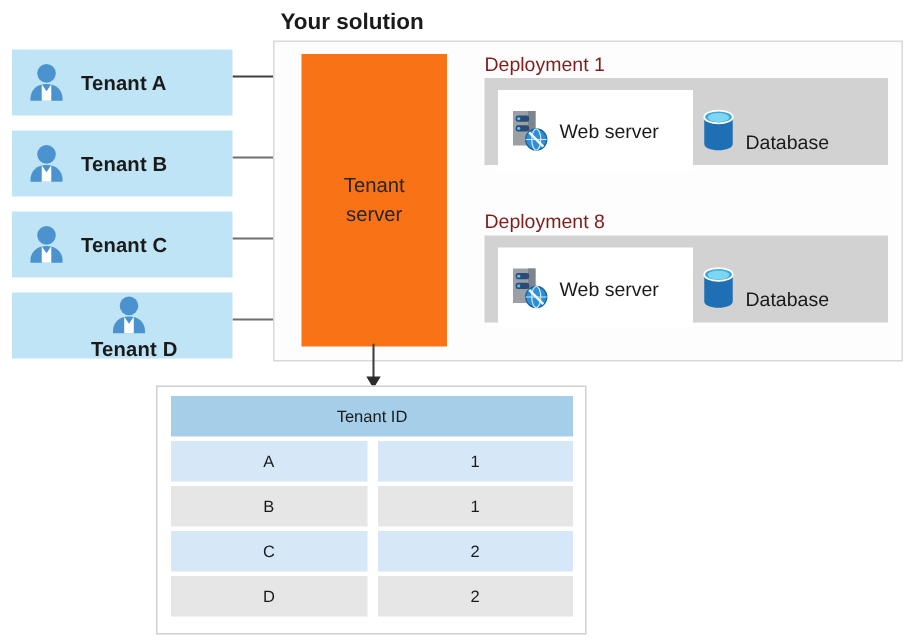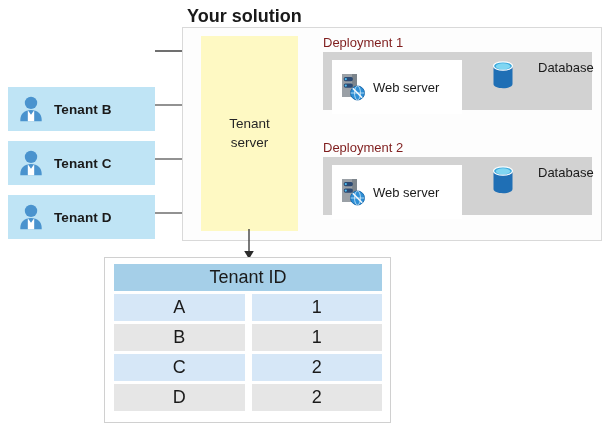--- a/index.html
+++ b/index.html
@@ -51,21 +51,21 @@
     height: 10px;
     left: 155px;
     width: 48px;
   }
 
   
   #solution-title {
     position: absolute;
     left: 187px;
     top: 6px;
-    font-size: 18px;
+    font-size: 15px;
     font-weight: bold;
     color: #1a1a1a;
   }
   #solution-box {
     position: absolute;
     left: 182px;
     top: 27px;
     width: 420px;
     height: 214px;
     border: 1px solid #d9d9d9;
@@ -73,21 +73,21 @@
     background: #fdfdfd;
   }
 
   
   #tenant-mapping {
     position: absolute;
     left: 201px;
     top: 36px;
     width: 97px;
     height: 195px;
-    background: #fef9c3;
+    background: #f97316;
     display: flex;
     align-items: center;
     justify-content: center;
     text-align: center;
     font-size: 13.5px;
     color: #262626;
     line-height: 1.35;
     box-sizing: border-box;
   }
 
@@ -124,26 +124,25 @@
     display: block;
   }
   .node-label {
     font-size: 13px;
     color: #1a1a1a;
     margin-left: 6px;
     white-space: nowrap;
   }
   .db-group {
     position: absolute;
-    left: 168px;
+    left: 144px;
     top: 8px;
     height: 42px;
     display: flex;
-    align-items: flex-start;
-    gap: 17px;
+    align-items: flex-end;
   }
   .db-icon {
     width: 24px;
     height: 30px;
     flex: 0 0 24px;
     display: block;
   }
 
   
   #down-arrow {
@@ -175,53 +174,61 @@
     display: flex;
     gap: 7px;
     margin-bottom: 3px;
   }
   .tcell {
     flex: 1 1 0;
     height: 27px;
     display: flex;
     align-items: center;
     justify-content: center;
-    font-size: 18px;
+    font-size: 11px;
     color: #1a1a1a;
     box-sizing: border-box;
   }
   .tcell.head { background: #a5cfe8; }
   .tcell.odd  { background: #d6e7f7; }
   .tcell.even { background: #e6e6e6; }
 </style>
 </head>
 <body>
 
 <div id="canvas">
 
+  <div class="tenant-box" style="top:33px;">
+    <svg class="person-icon" viewBox="0 0 32 32">
+      <circle cx="16" cy="9.5" r="6.6" fill="#4a93ce"></circle>
+      <path d="M16 17 C9.2 17 4.6 21.2 4.6 27.4 L4.6 29 L27.4 29 L27.4 27.4 C27.4 21.2 22.8 17 16 17 Z" fill="#4a93ce"></path>
+      <path d="M12.6 17.3 L16 22.2 L19.4 17.3 L19.4 29 L12.6 29 Z" fill="#ffffff"></path>
+    </svg>
+    <span class="tenant-label">Tenant A</span>
+  </div>
 
   <div class="tenant-box" style="top:141px;">
     <svg class="person-icon" viewBox="0 0 32 32">
       <circle cx="16" cy="9.5" r="6.6" fill="#4a93ce"></circle>
       <path d="M16 17 C9.2 17 4.6 21.2 4.6 27.4 L4.6 29 L27.4 29 L27.4 27.4 C27.4 21.2 22.8 17 16 17 Z" fill="#4a93ce"></path>
       <path d="M12.6 17.3 L16 22.2 L19.4 17.3 L19.4 29 L12.6 29 Z" fill="#ffffff"></path>
     </svg>
     <span class="tenant-label">Tenant C</span>
   </div>
 
   <div class="tenant-box" style="top:87px;">
     <svg class="person-icon" viewBox="0 0 32 32">
       <circle cx="16" cy="9.5" r="6.6" fill="#4a93ce"></circle>
       <path d="M16 17 C9.2 17 4.6 21.2 4.6 27.4 L4.6 29 L27.4 29 L27.4 27.4 C27.4 21.2 22.8 17 16 17 Z" fill="#4a93ce"></path>
       <path d="M12.6 17.3 L16 22.2 L19.4 17.3 L19.4 29 L12.6 29 Z" fill="#ffffff"></path>
     </svg>
     <span class="tenant-label">Tenant B</span>
   </div>
 
-  <div class="tenant-box" style="top:195px;">
+  <div class="tenant-box" style="top:195px;flex-direction:column;">
     <svg class="person-icon" viewBox="0 0 32 32">
       <circle cx="16" cy="9.5" r="6.6" fill="#4a93ce"></circle>
       <path d="M16 17 C9.2 17 4.6 21.2 4.6 27.4 L4.6 29 L27.4 29 L27.4 27.4 C27.4 21.2 22.8 17 16 17 Z" fill="#4a93ce"></path>
       <path d="M12.6 17.3 L16 22.2 L19.4 17.3 L19.4 29 L12.6 29 Z" fill="#ffffff"></path>
     </svg>
     <span class="tenant-label">Tenant D</span>
   </div>
 
   <svg class="arrow-h" style="top:46px;" viewBox="0 0 48 10">
     <line x1="0" y1="5" x2="40" y2="5" stroke="#404040" stroke-width="1.4"></line>
@@ -272,21 +279,21 @@
       <svg class="db-icon" viewBox="0 0 24 30">
         <path d="M2.5 6 L2.5 24 C2.5 26.5 6.8 28.2 12 28.2 C17.2 28.2 21.5 26.5 21.5 24 L21.5 6 Z" fill="#1f6fb5"></path>
         <ellipse cx="12" cy="6" rx="9.5" ry="4.2" fill="#3aa8dc"></ellipse>
         <ellipse cx="12" cy="6.3" rx="7.2" ry="3" fill="#7fd6f2"></ellipse>
         <ellipse cx="12" cy="6" rx="9.5" ry="4.2" fill="none" stroke="#ffffff" stroke-width="1.2"></ellipse>
       </svg>
       <span class="node-label">Database</span>
     </div>
   </div>
 
-  <div class="deployment-label" style="left:323px; top:140px;">Deployment 2</div>
+  <div class="deployment-label" style="left:323px; top:140px;">Deployment 8</div>
   <div class="deployment-box" style="top:157px;">
     <div class="web-server-card">
       <svg class="svr-icon" viewBox="0 0 28 30">
         <rect x="3" y="2" width="15" height="23" fill="#9aa0a6"></rect>
         <rect x="13" y="2" width="5" height="23" fill="#7d858c"></rect>
         <rect x="4.8" y="5" width="9" height="4.2" rx="1.6" fill="#2c4a73"></rect>
         <circle cx="6.8" cy="7.1" r="1.1" fill="#4fc3f7"></circle>
         <rect x="4.8" y="11.5" width="9" height="4.2" rx="1.6" fill="#2c4a73"></rect>
         <circle cx="6.8" cy="13.6" r="1.1" fill="#4fc3f7"></circle>
         <circle cx="18.5" cy="21" r="7" fill="#2e8fd6"></circle>

